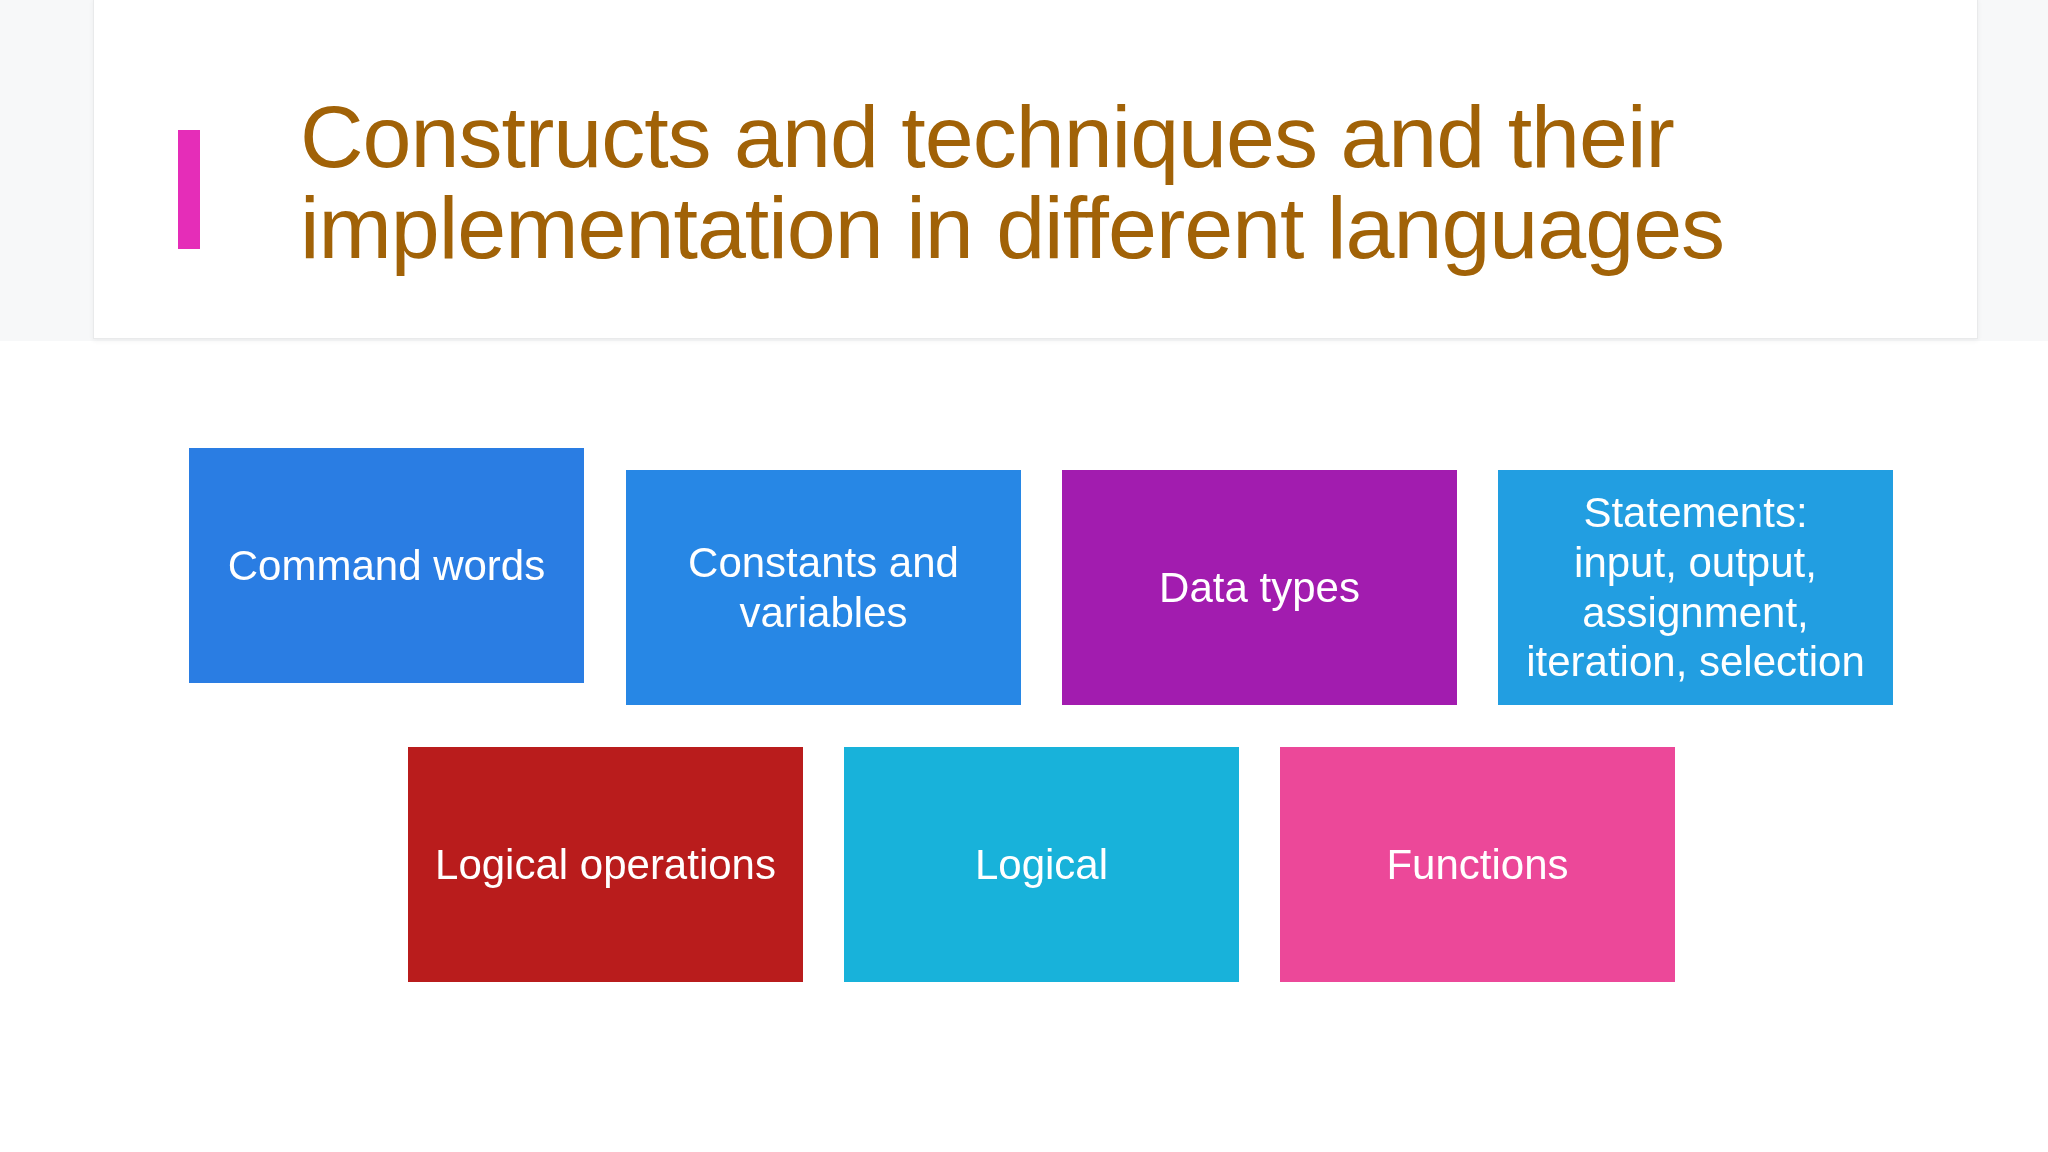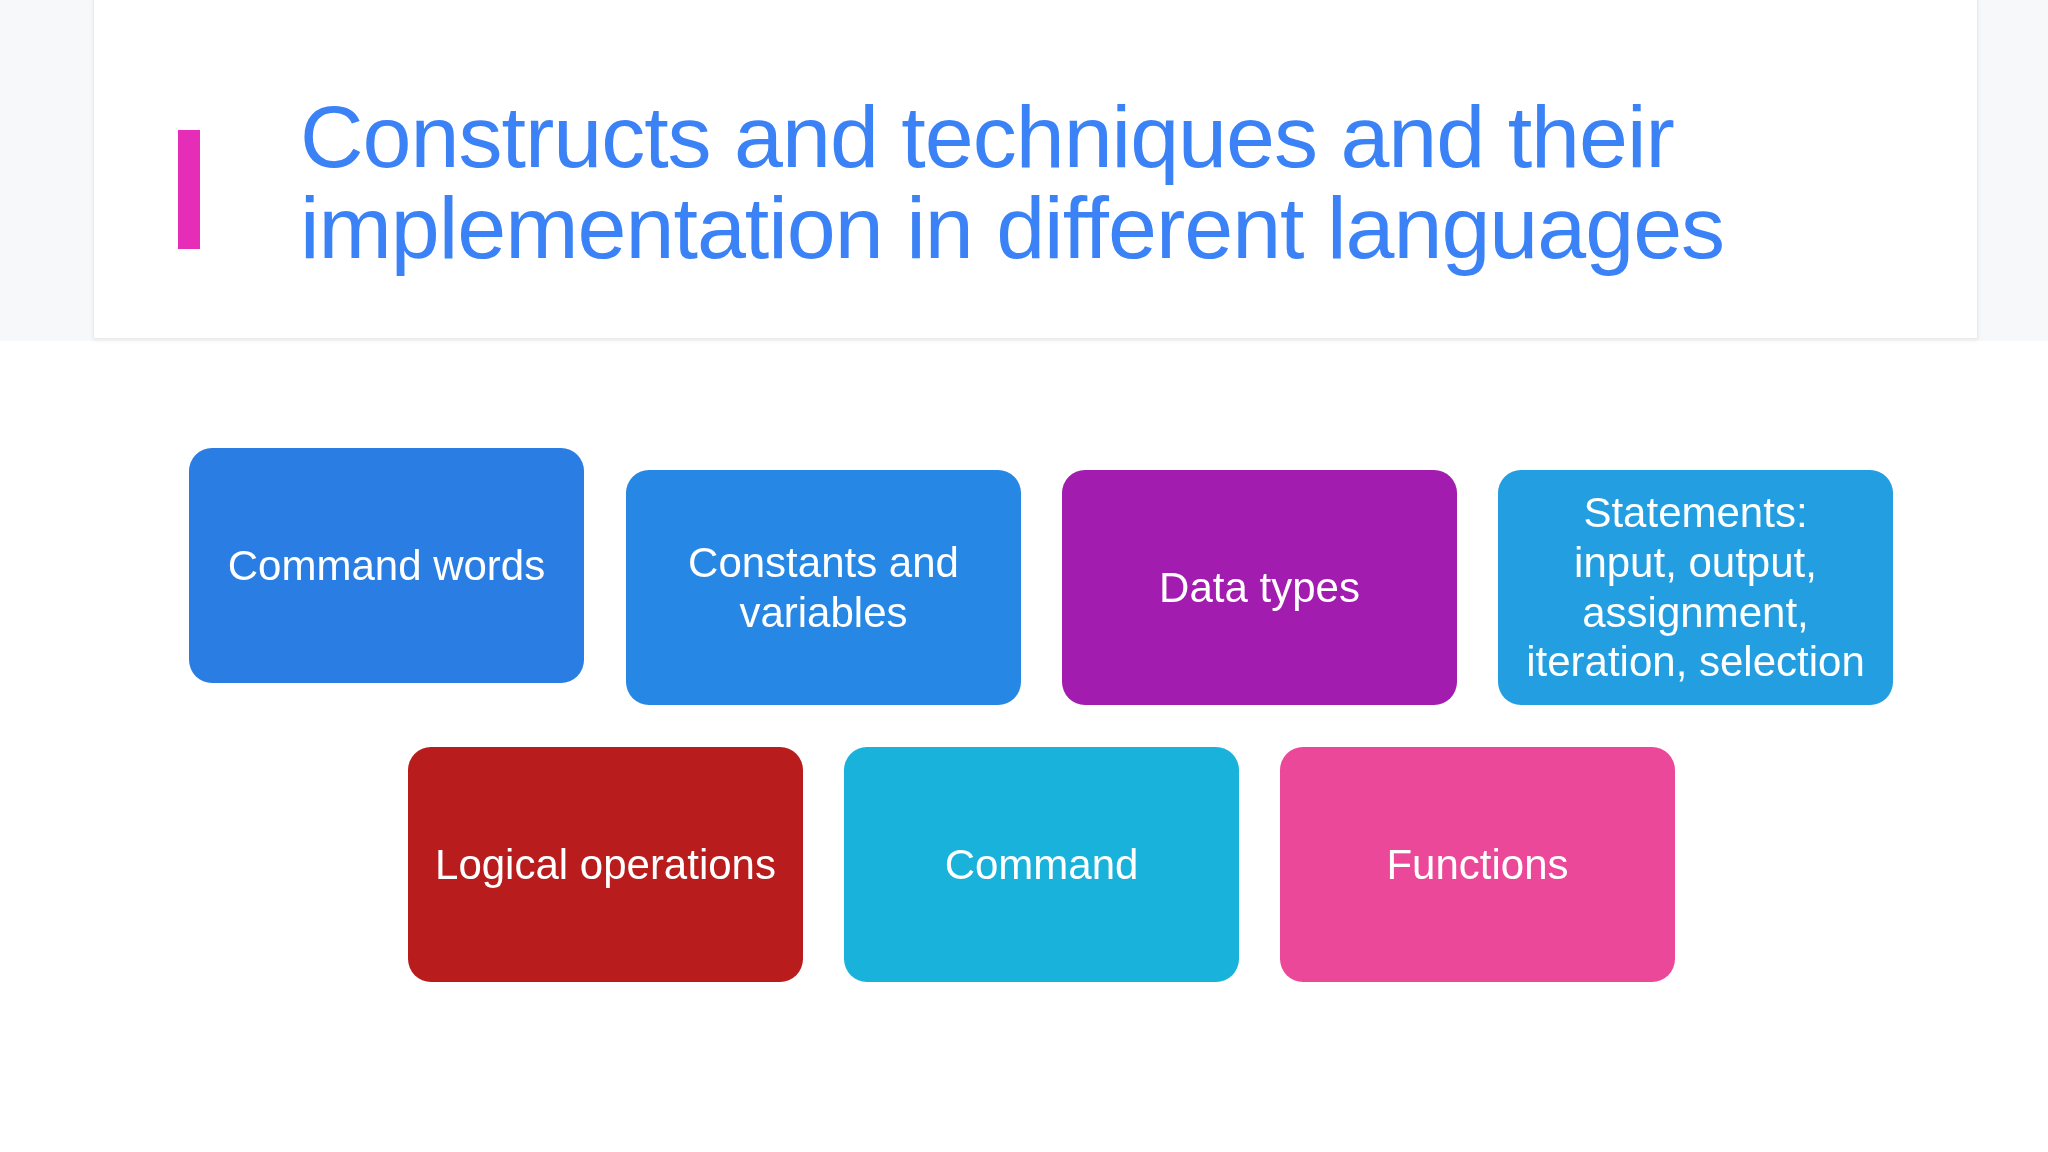--- a/index.html
+++ b/index.html
@@ -47,21 +47,20 @@
     white-space: pre-line;
   }
 
   .box {
     position: absolute;
     width: 395px; height: 235px;
     display: flex;
     align-items: center;
     justify-content: center;
     text-align: center;
-    border-radius: 23px;
   }
   .box-label {
     color: #ffffff;
     font-size: 42px;
     line-height: 1.18;
     white-space: pre-line;
     padding: 0 8px;
   }
 
   
@@ -76,21 +75,21 @@
 </style>
 </head>
 <body>
 
 <div class="stage">
 
   <div class="top-band" style="background-color: rgb(247, 248, 249);"></div>
 
   <div class="title-card" style="background-color: rgb(255, 255, 255); border-color: rgb(233, 234, 235);">
     <div class="accent-bar" style="background-color: rgb(229, 45, 184);"></div>
-    <h1 class="slide-title" style="font-weight: normal; color: #3b82f6;">Constructs and techniques and their
+    <h1 class="slide-title" style="font-weight: normal; color: #a16207;">Constructs and techniques and their
 implementation in different languages</h1>
   </div>
 
   <div class="box pos-b0" style="background-color: rgb(42, 125, 227);">
     <div class="box-label" style="color: rgb(255, 255, 255);">Command words</div>
   </div>
 
   <div class="box pos-b1" style="background-color: rgb(39, 135, 229);">
     <div class="box-label" style="color: #ffffff;">Constants and
 variables</div>
@@ -105,20 +104,20 @@
 input, output,
 assignment,
 iteration, selection</div>
   </div>
 
   <div class="box pos-b4" style="background-color: #b91c1c;">
     <div class="box-label" style="color: rgb(255, 255, 255);">Logical operations</div>
   </div>
 
   <div class="box pos-b5" style="background-color: rgb(24, 178, 218);">
-    <div class="box-label" style="color: rgb(255, 255, 255);">Command</div>
+    <div class="box-label" style="color: rgb(255, 255, 255);">Logical</div>
   </div>
 
   <div class="box pos-b6" style="background-color: #ec4899;">
     <div class="box-label" style="color: rgb(255, 255, 255);">Functions</div>
   </div>
 
 </div>
 
 </body></html>

